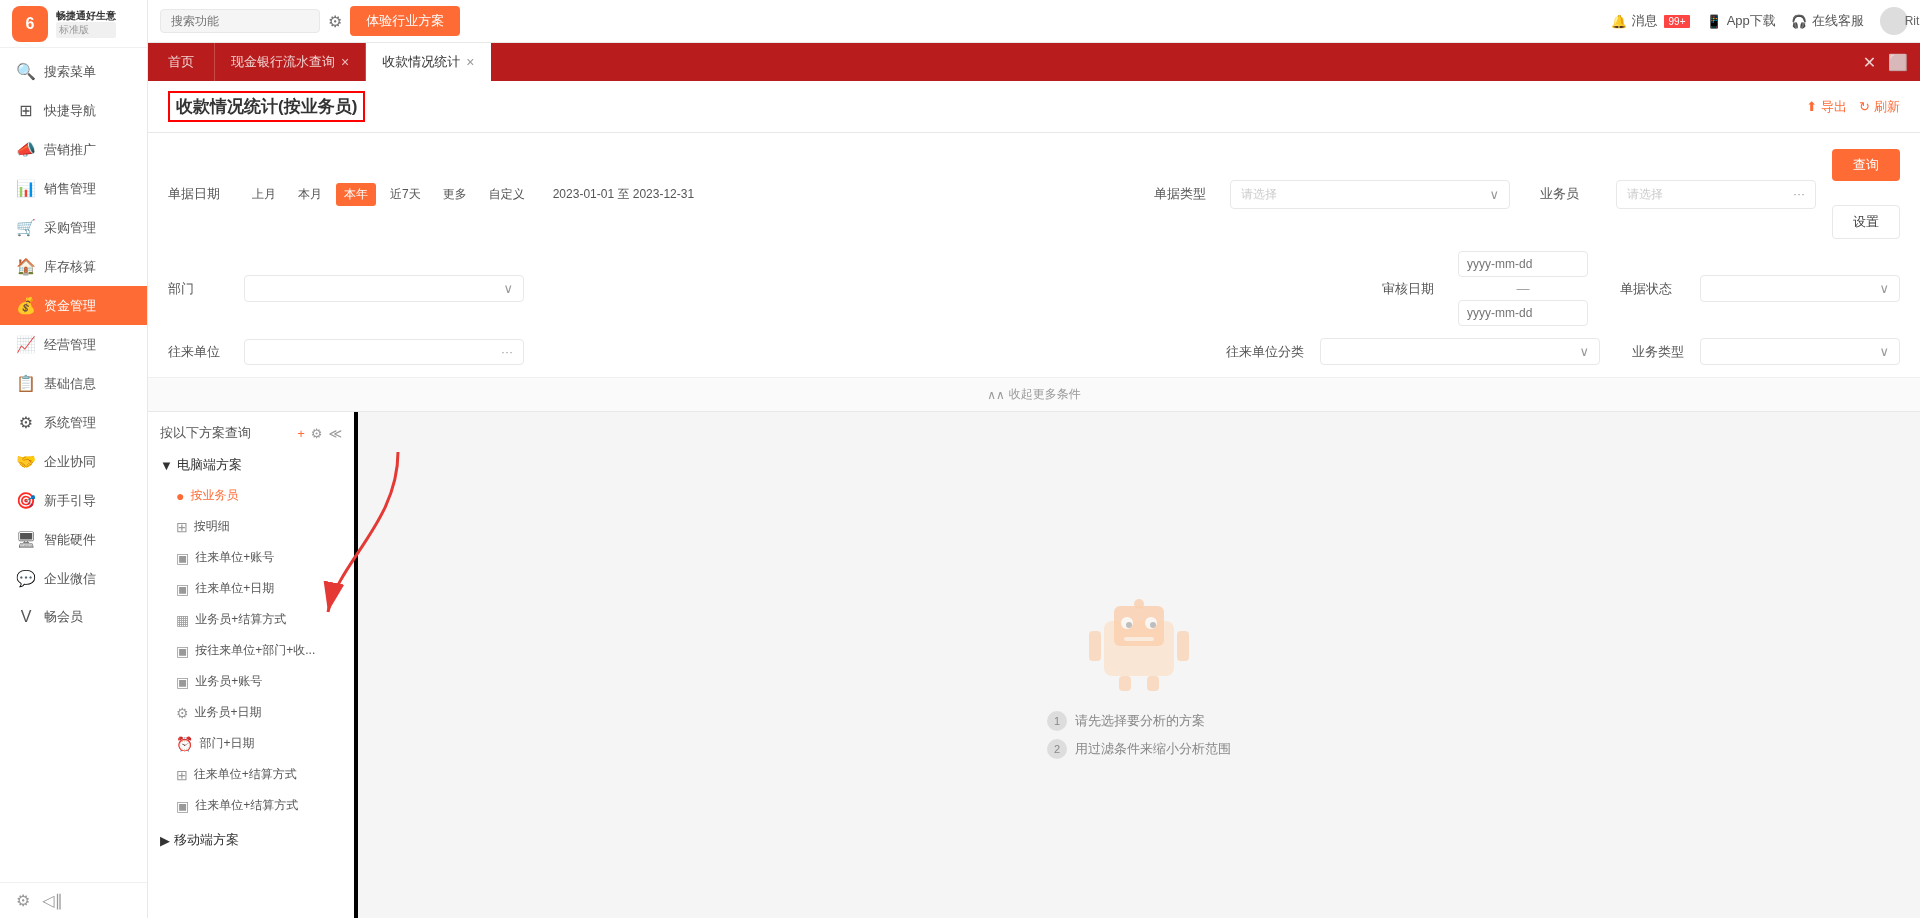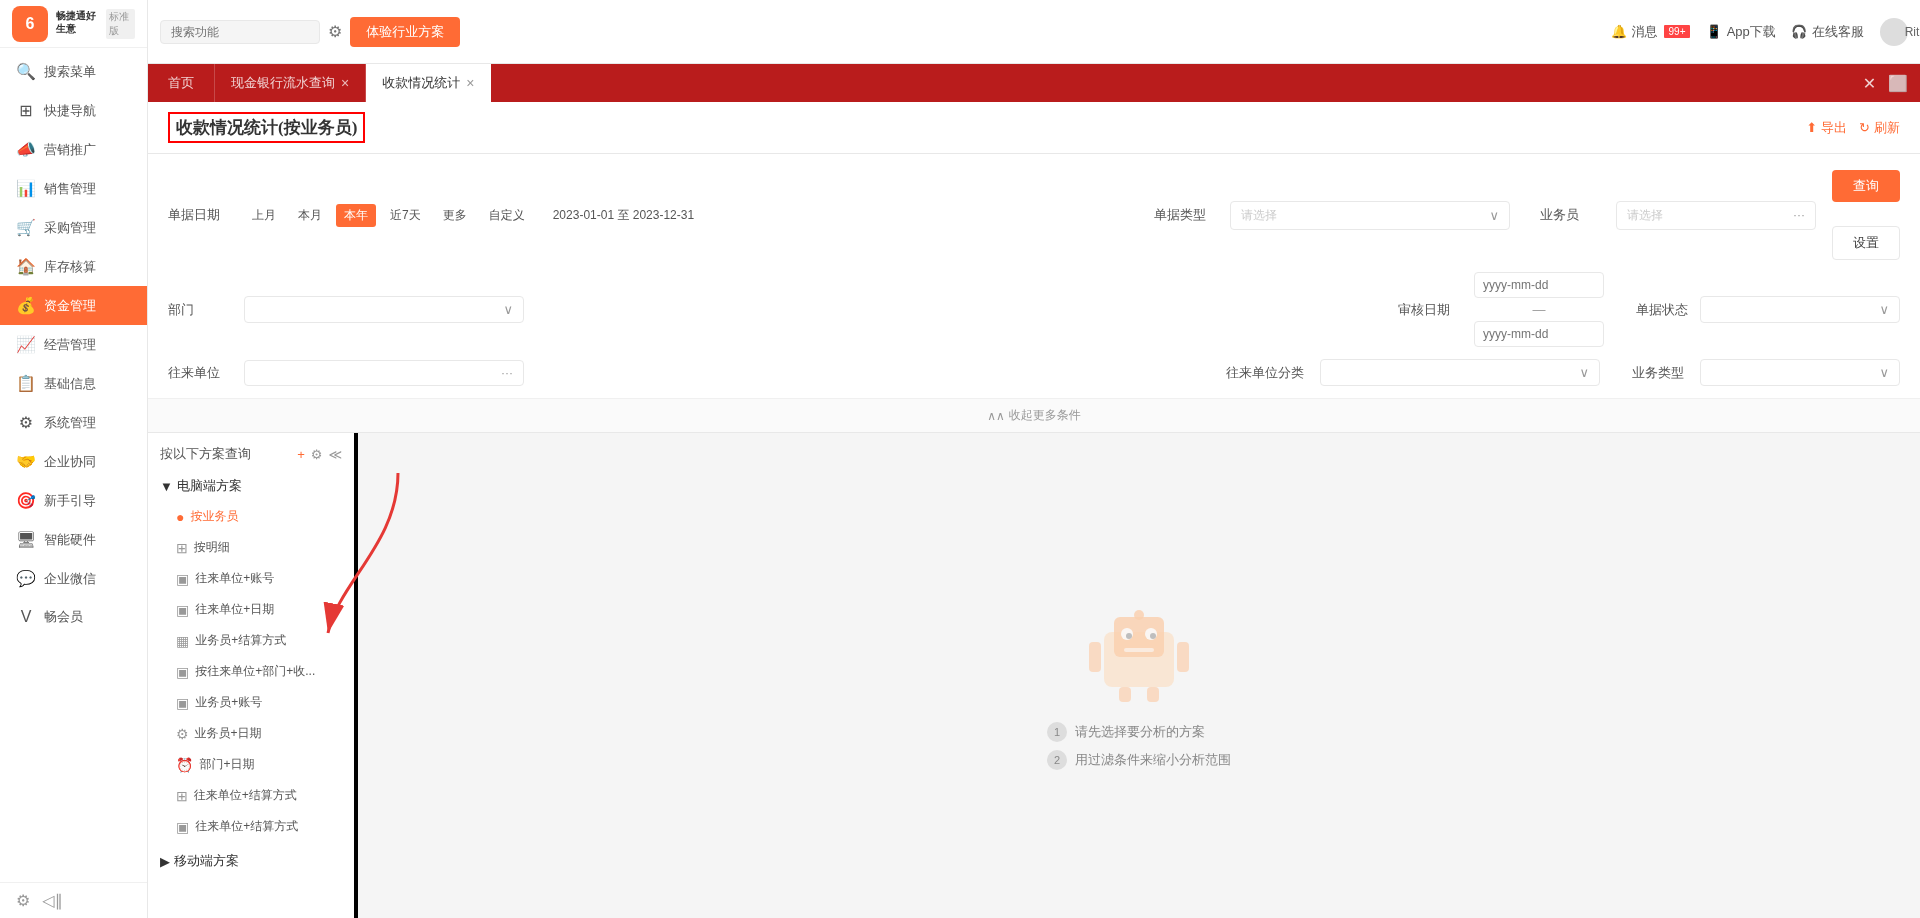--- a/index.html
+++ b/index.html
@@ -68,21 +68,21 @@
       gap: 12px;
       align-items: center;
     }
     .sidebar-footer-icon { color: #999; cursor: pointer; font-size: 16px; }
 
     
     .main { flex: 1; display: flex; flex-direction: column; min-width: 0; }
 
     
     .topbar {
-      height: 64px;
+      height: 43px;
       background: #fff;
       border-bottom: 1px solid #e8e8e8;
       display: flex;
       align-items: center;
       padding: 0 12px;
       gap: 8px;
     }
     .topbar-search {
       background: #f5f5f5;
       border: 1px solid #e8e8e8;
@@ -400,32 +400,31 @@
       justify-content: center;
       font-size: 11px;
       flex-shrink: 0;
     }
 
     
     .red-box-title {
       border: 2px solid red;
       display: inline-block;
       padding: 2px 6px;
-      font-family: Liberation Serif, serif;
     }
   </style>
 </head>
 <body>
 
 <div class="sidebar">
   <div class="sidebar-logo">
     <div class="logo-icon">
       <span>6</span>
     </div>
-    <div style="display:flex;flex-direction:row;margin-left:4px;">
+    <div style="display:flex;flex-direction:column;margin-left:4px;">
       <span class="logo-text" style="font-size:10px;color:#333;font-weight:bold;">畅捷通好生意</span>
       <span class="logo-badge" style="font-size:10px;color:#999;">标准版</span>
     </div>
   </div>
   <div class="sidebar-nav" id="sidebar-nav-list">
       <div class="nav-item">
     <span class="nav-icon">🔍</span>
     <span class="nav-label">搜索菜单</span>
   </div>
       <div class="nav-item">
@@ -586,21 +585,21 @@
           <span style="color:#ccc;font-size:12px;"></span>
           <span class="chevron">∨</span>
         </div>
         <div class="filter-row-spacer" style="min-width:32px;"></div>
         <span class="filter-label">审核日期</span>
         <div class="filter-input-pair">
           <input class="date-input" readonly="" placeholder="yyyy-mm-dd" style="">
           <span class="date-separator">—</span>
           <input class="date-input" readonly="" placeholder="yyyy-mm-dd" style="">
         </div>
-        <div style="margin-left:16px; display:flex; align-items:center; gap:4px;">
+        <div style="margin-left:16px; display:flex; align-items:center; gap:20px;">
           <span class="filter-label">单据状态</span>
           <div class="filter-select" style="min-width:200px;">
             <span style="color:#ccc;font-size:12px;"></span>
             <span class="chevron">∨</span>
           </div>
         </div>
       </div>
       <div class="filter-row">
         <span class="filter-label">往来单位</span>
         <div class="filter-select" style="min-width:280px;">

